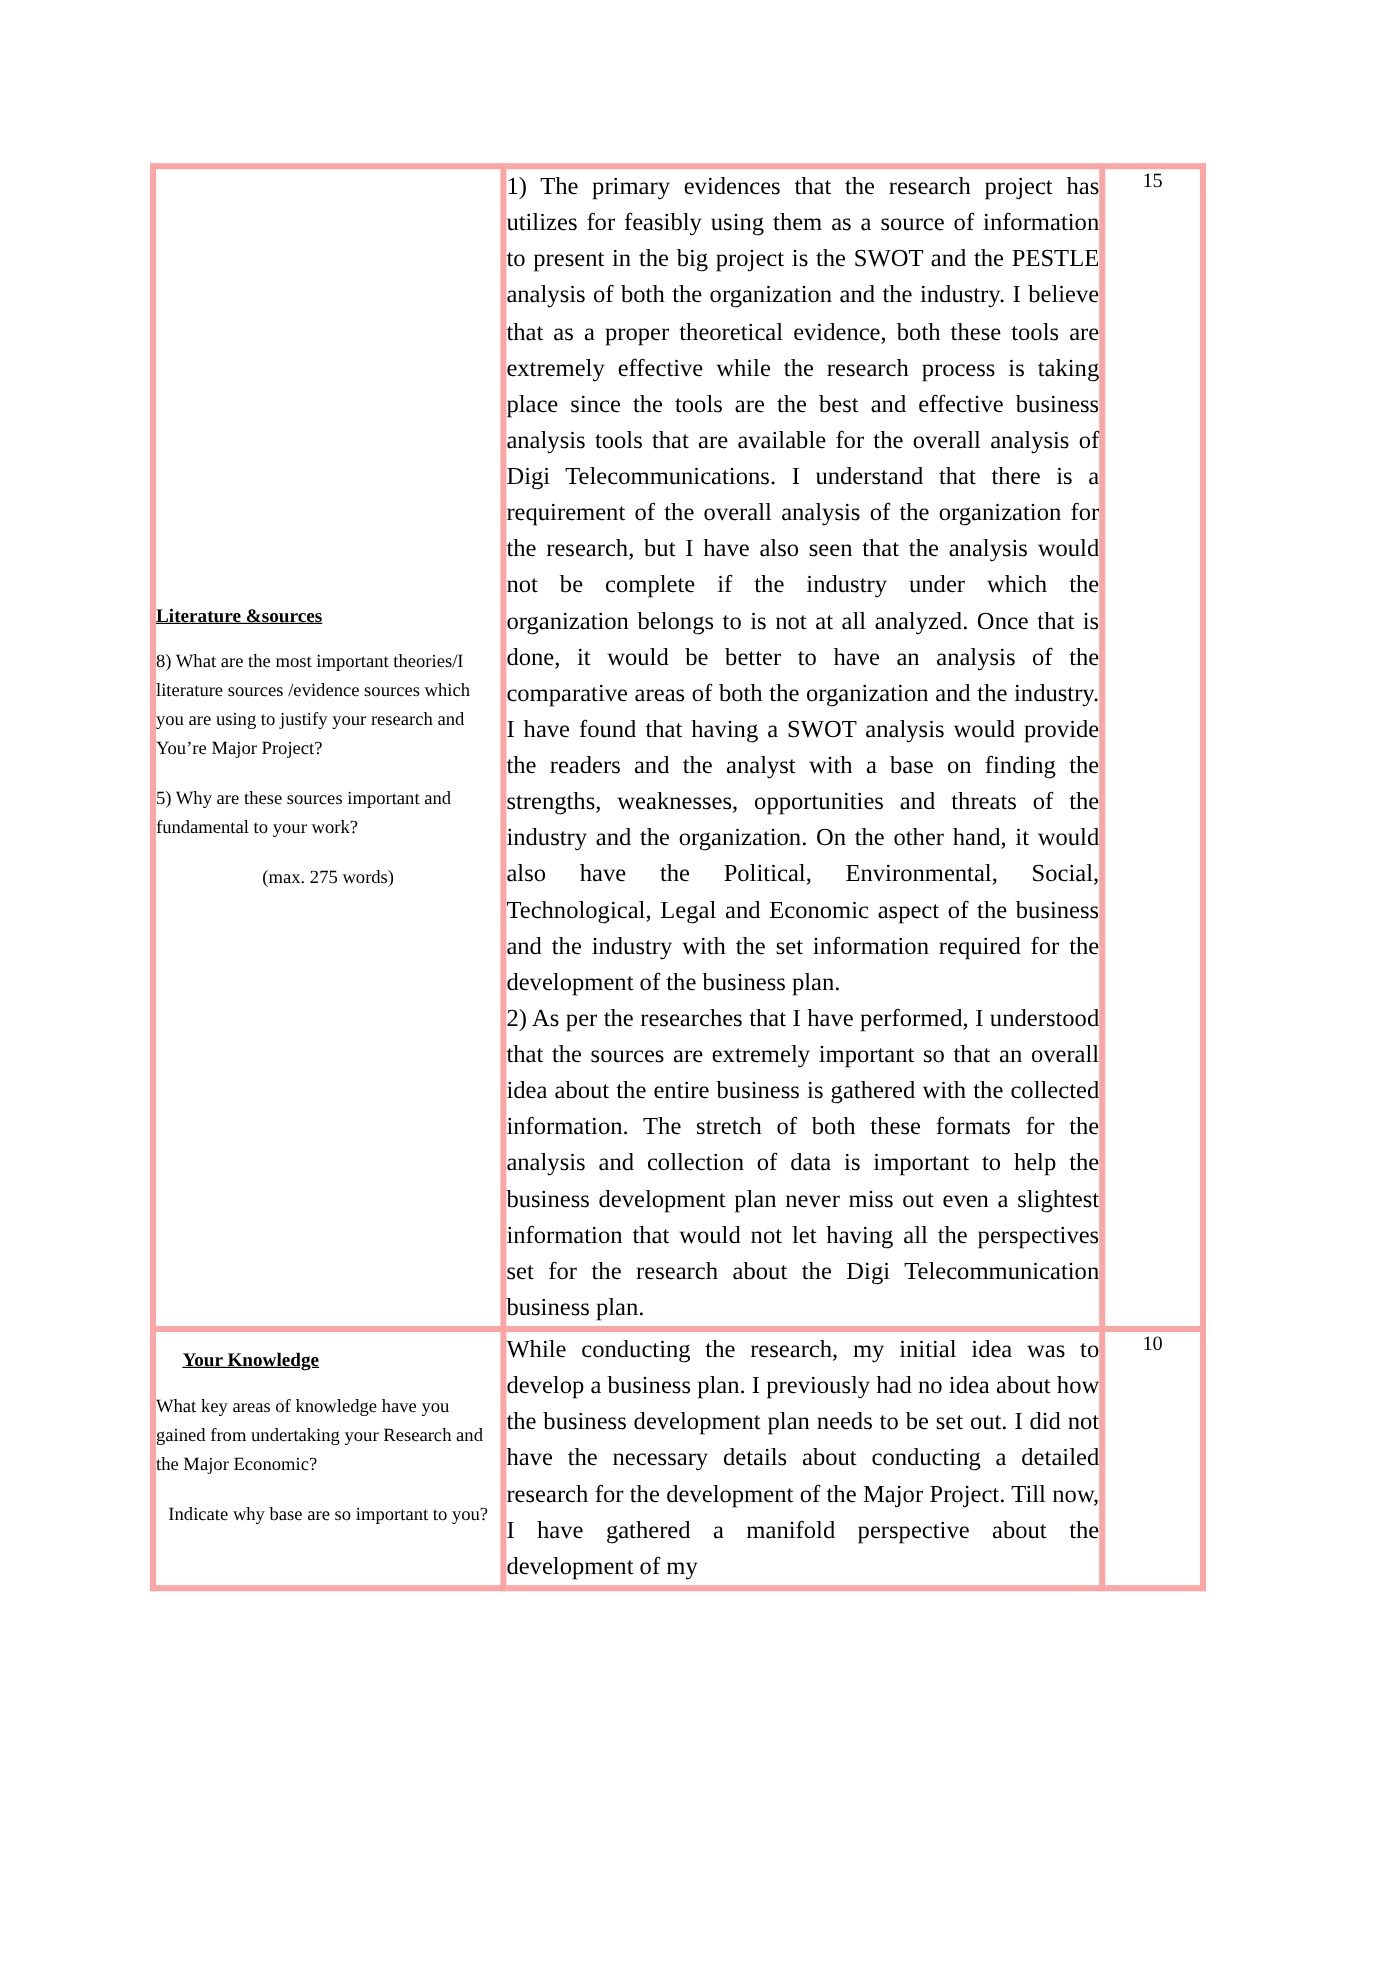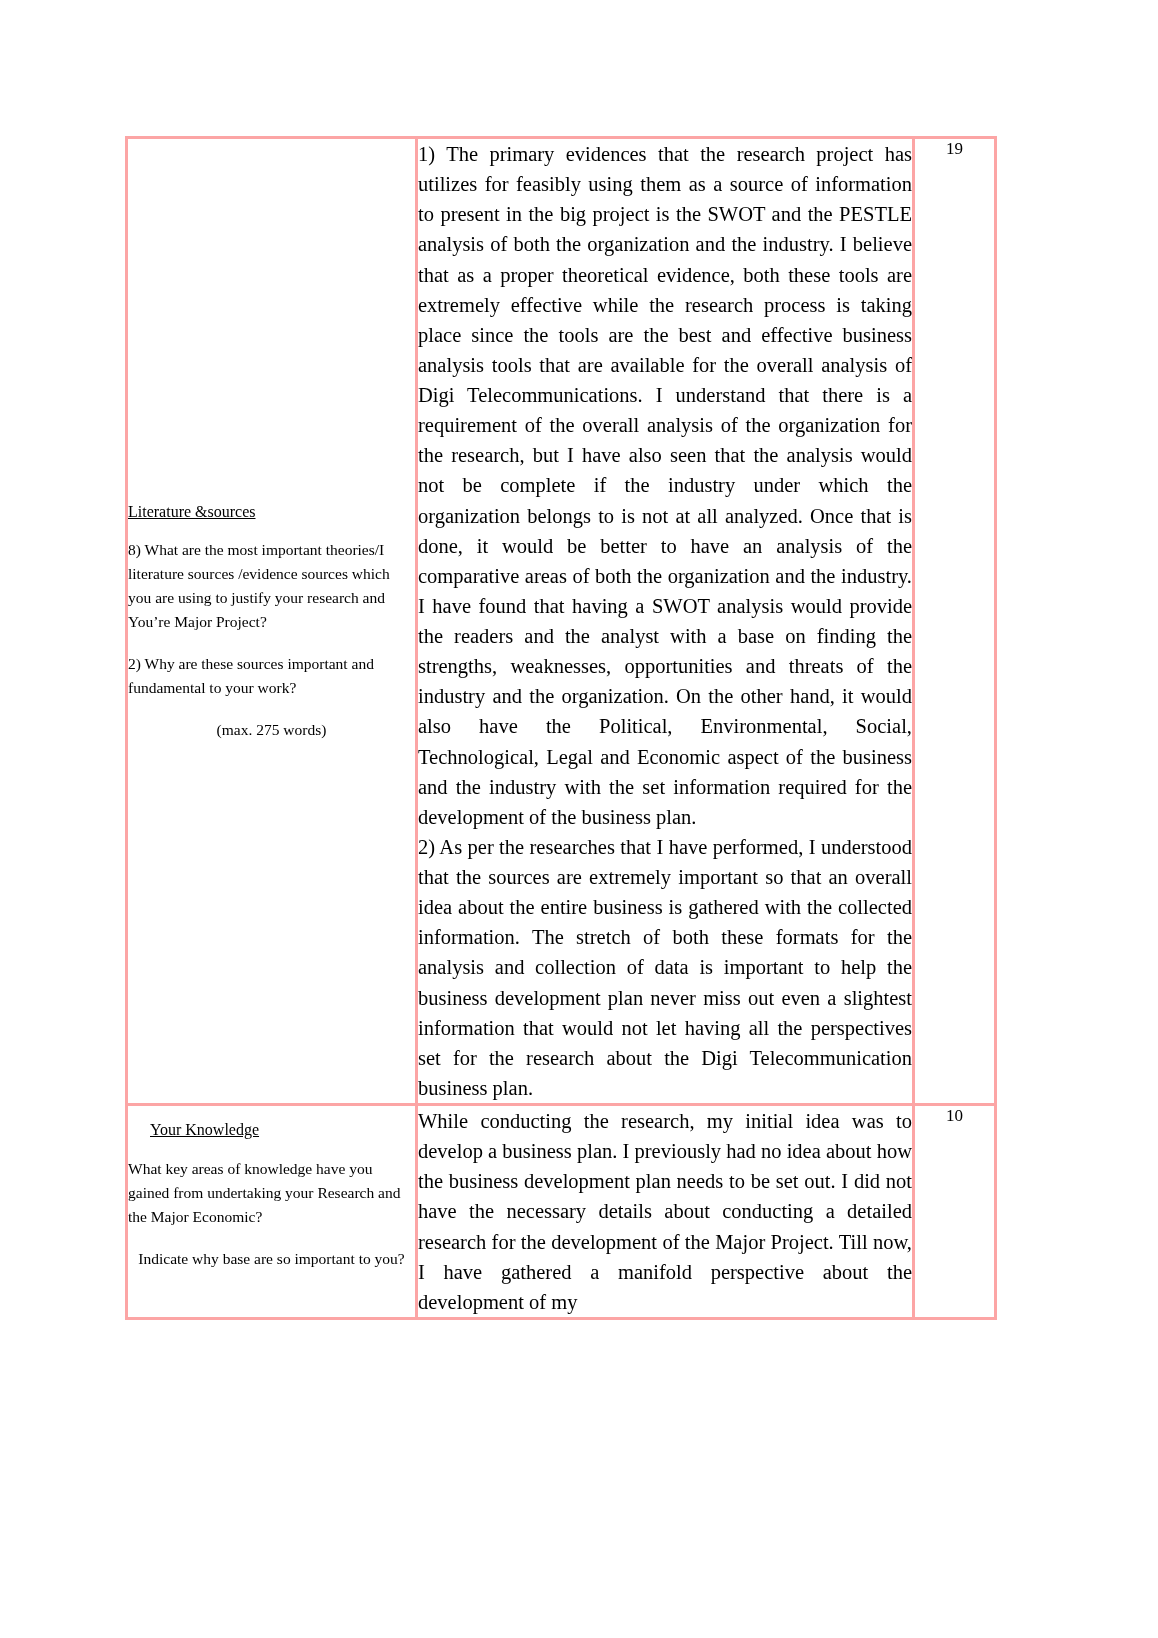--- a/index.html
+++ b/index.html
@@ -19,35 +19,35 @@
     height: 1638px;
     box-sizing: border-box;
     padding: 136px 165px 0 125px;
   }
   table.doc-table {
     width: 860px;
     border-collapse: collapse;
     table-layout: fixed;
   }
   table.doc-table td {
-    border: 3px solid #fca5a5;
+    border: 5px solid #fca5a5;
     vertical-align: top;
     padding: 0;
   }
   .col-prompt { width: 287px; }
   .col-answer { width: 494px; }
   .col-marks  { width: 79px; }
 
   .prompt-cell {
     padding: 10px 12px 10px 14px;
     font-size: 15.5px;
     line-height: 1.55;
   }
   .prompt-heading {
-    font-weight: normal;
+    font-weight: bold;
     text-decoration: underline;
     font-size: 16px;
     margin: 0 0 14px 0;
   }
   .prompt-heading.indented {
     margin-left: 22px;
   }
   .prompt-para {
     margin: 0 0 18px 0;
   }
@@ -92,29 +92,29 @@
 <body>
 
 <div class="page">
   <table class="doc-table">
     <tbody>
       <tr class="row-literature">
         <td class="col-prompt prompt-cell">
           <div class="vmid-wrap">
             <div class="prompt-heading">Literature &amp;sources</div>
             <p class="prompt-para">8) What are the most important theories/I literature sources /evidence sources which you are using to justify your research and You’re Major Project?</p>
-            <p class="prompt-para">2) Why are these sources important and fundamental to your work?</p>
+            <p class="prompt-para">5) Why are these sources important and fundamental to your work?</p>
             <p class="prompt-para">(max. 275 words)</p>
           </div>
         </td>
         <td class="col-answer answer-cell">
           <p class="answer-para">1) The primary evidences that the research project has utilizes for feasibly using them as a source of information to present in the big project is the SWOT and the PESTLE analysis of both the organization and the industry. I believe that as a proper theoretical evidence, both these tools are extremely effective while the research process is taking place since the tools are the best and effective business analysis tools that are available for the overall analysis of Digi Telecommunications. I understand that there is a requirement of the overall analysis of the organization for the research, but I have also seen that the analysis would not be complete if the industry under which the organization belongs to is not at all analyzed. Once that is done, it would be better to have an analysis of the comparative areas of both the organization and the industry. I have found that having a SWOT analysis would provide the readers and the analyst with a base on finding the strengths, weaknesses, opportunities and threats of the industry and the organization. On the other hand, it would also have the Political, Environmental, Social, Technological, Legal and Economic aspect of the business and the industry with the set information required for the development of the business plan.</p>
           <p class="answer-para">2) As per the researches that I have performed, I understood that the sources are extremely important so that an overall idea about the entire business is gathered with the collected information. The stretch of both these formats for the analysis and collection of data is important to help the business development plan never miss out even a slightest information that would not let having all the perspectives set for the research about the Digi Telecommunication business plan.</p>
         </td>
-        <td class="col-marks marks-cell">19</td>
+        <td class="col-marks marks-cell">15</td>
       </tr>
       <tr class="row-knowledge">
         <td class="col-prompt prompt-cell">
           <div class="vmid-wrap">
             <div class="prompt-heading indented">Your Knowledge</div>
             <p class="prompt-para">What key areas of knowledge have you gained from undertaking your Research and the Major Economic?</p>
             <p class="prompt-para">Indicate why base are so important to you?</p>
           </div>
         </td>
         <td class="col-answer answer-cell">

